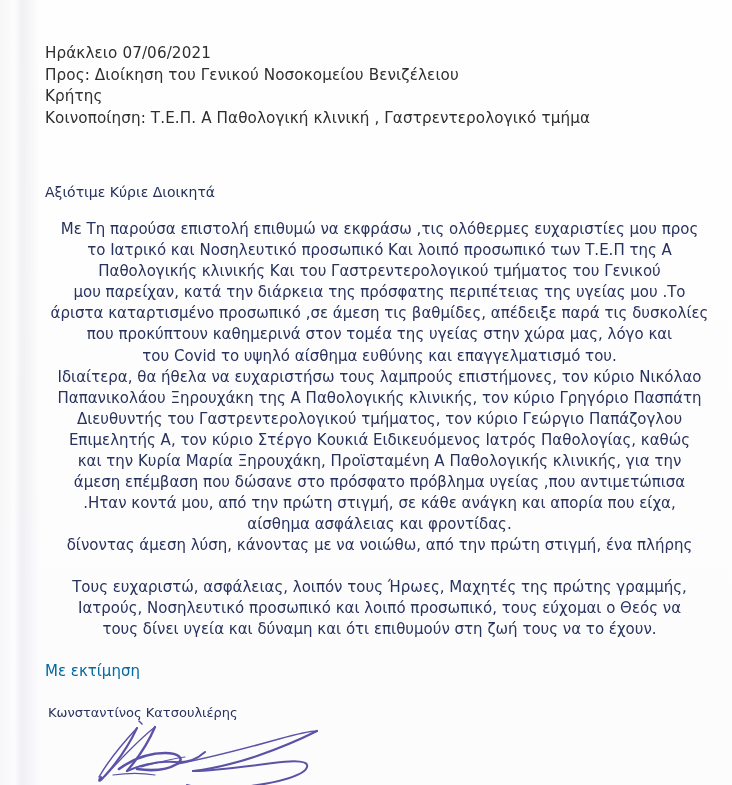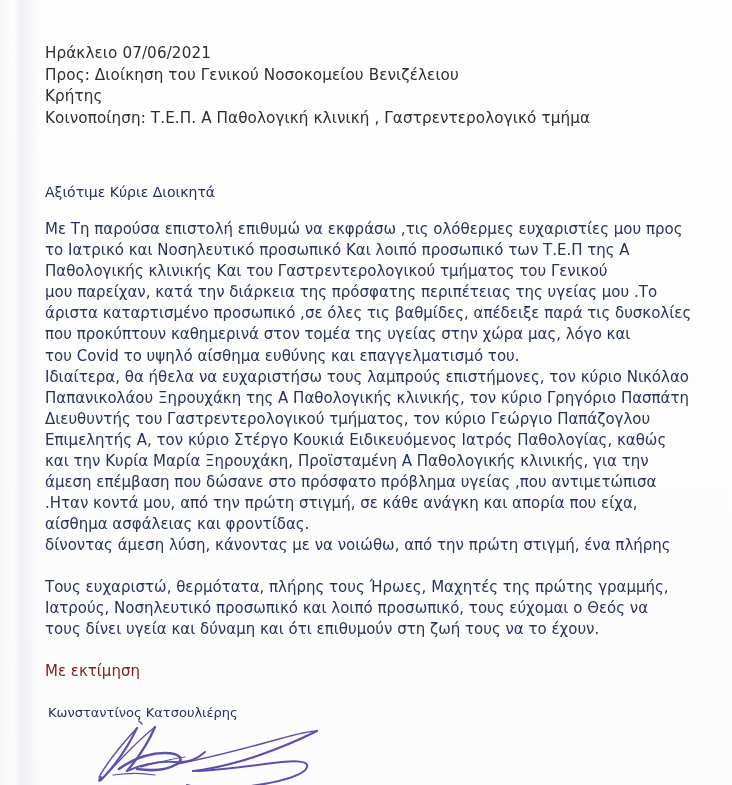--- a/index.html
+++ b/index.html
@@ -74,28 +74,29 @@
     line-height: 21.1px;
   }
   .para {
     margin: 0;
   }
   .para-gap {
     height: 20px;
   }
   .line {
     white-space: nowrap;
+    text-align: center;
   }
 
   
   .closing {
     position: absolute;
     top: 639px;
     left: 0;
-    color: #7f1d1d;
+    color: #0369a1;
     font-size: 15px;
     line-height: 21px;
   }
   .signer-name {
     position: absolute;
     top: 680px;
     left: 3px;
     color: #28325e;
     font-size: 13px;
     line-height: 21px;
@@ -132,38 +133,38 @@
 
   <div class="salutation">Αξιότιμε Κύριε Διοικητά</div>
 
   <div class="body-block">
 
     <div class="para">
       <div class="line">Με Τη παρούσα επιστολή επιθυμώ να εκφράσω ,τις ολόθερμες ευχαριστίες μου προς</div>
       <div class="line">το Ιατρικό και Νοσηλευτικό προσωπικό  Και λοιπό προσωπικό των Τ.Ε.Π της Α</div>
       <div class="line">Παθολογικής κλινικής Και του Γαστρεντερολογικού τμήματος του Γενικού</div>
       <div class="line">μου παρείχαν, κατά την διάρκεια της πρόσφατης περιπέτειας της υγείας μου .Το</div>
-      <div class="line">άριστα καταρτισμένο προσωπικό ,σε όλες τις βαθμίδες, απέδειξε παρά τις δυσκολίες</div>
+      <div class="line">άριστα καταρτισμένο προσωπικό ,σε άμεση τις βαθμίδες, απέδειξε παρά τις δυσκολίες</div>
       <div class="line">που προκύπτουν καθημερινά στον τομέα της υγείας στην χώρα μας, λόγο και</div>
       <div class="line">του Covid το υψηλό αίσθημα ευθύνης  και επαγγελματισμό  του.</div>
       <div class="line">Ιδιαίτερα, θα ήθελα να ευχαριστήσω τους λαμπρούς επιστήμονες, τον κύριο Νικόλαο</div>
       <div class="line">Παπανικολάου Ξηρουχάκη της Α Παθολογικής κλινικής, τον κύριο Γρηγόριο Πασπάτη</div>
       <div class="line">Διευθυντής του Γαστρεντερολογικού τμήματος, τον κύριο Γεώργιο Παπάζογλου</div>
       <div class="line">Επιμελητής Α, τον κύριο Στέργο  Κουκιά Ειδικευόμενος Ιατρός Παθολογίας, καθώς</div>
       <div class="line">και την Κυρία Μαρία Ξηρουχάκη, Προϊσταμένη  Α Παθολογικής κλινικής, για την</div>
       <div class="line">άμεση επέμβαση που δώσανε στο πρόσφατο πρόβλημα υγείας ,που αντιμετώπισα</div>
       <div class="line">.Ηταν κοντά μου, από την πρώτη στιγμή, σε κάθε ανάγκη και απορία που είχα,</div>
       <div class="line">αίσθημα ασφάλειας και φροντίδας.</div>
       <div class="line">δίνοντας άμεση λύση, κάνοντας με να νοιώθω, από  την πρώτη στιγμή, ένα πλήρης</div>
     </div>
 
     <div class="para-gap"></div>
 
     <div class="para">
-      <div class="line">Τους ευχαριστώ, θερμότατα, πλήρης τους Ήρωες, Μαχητές της πρώτης γραμμής,</div>
+      <div class="line">Τους ευχαριστώ, ασφάλειας, λοιπόν τους Ήρωες, Μαχητές της πρώτης γραμμής,</div>
       <div class="line">Ιατρούς, Νοσηλευτικό προσωπικό και λοιπό προσωπικό, τους εύχομαι ο Θεός να</div>
       <div class="line">τους δίνει υγεία και δύναμη και ότι επιθυμούν στη ζωή τους να το έχουν.</div>
     </div>
 
   </div>
 
   <div class="closing">Με εκτίμηση</div>
   <div class="signer-name">Κωνσταντίνος Κατσουλιέρης</div>
 
   <div class="signature">

